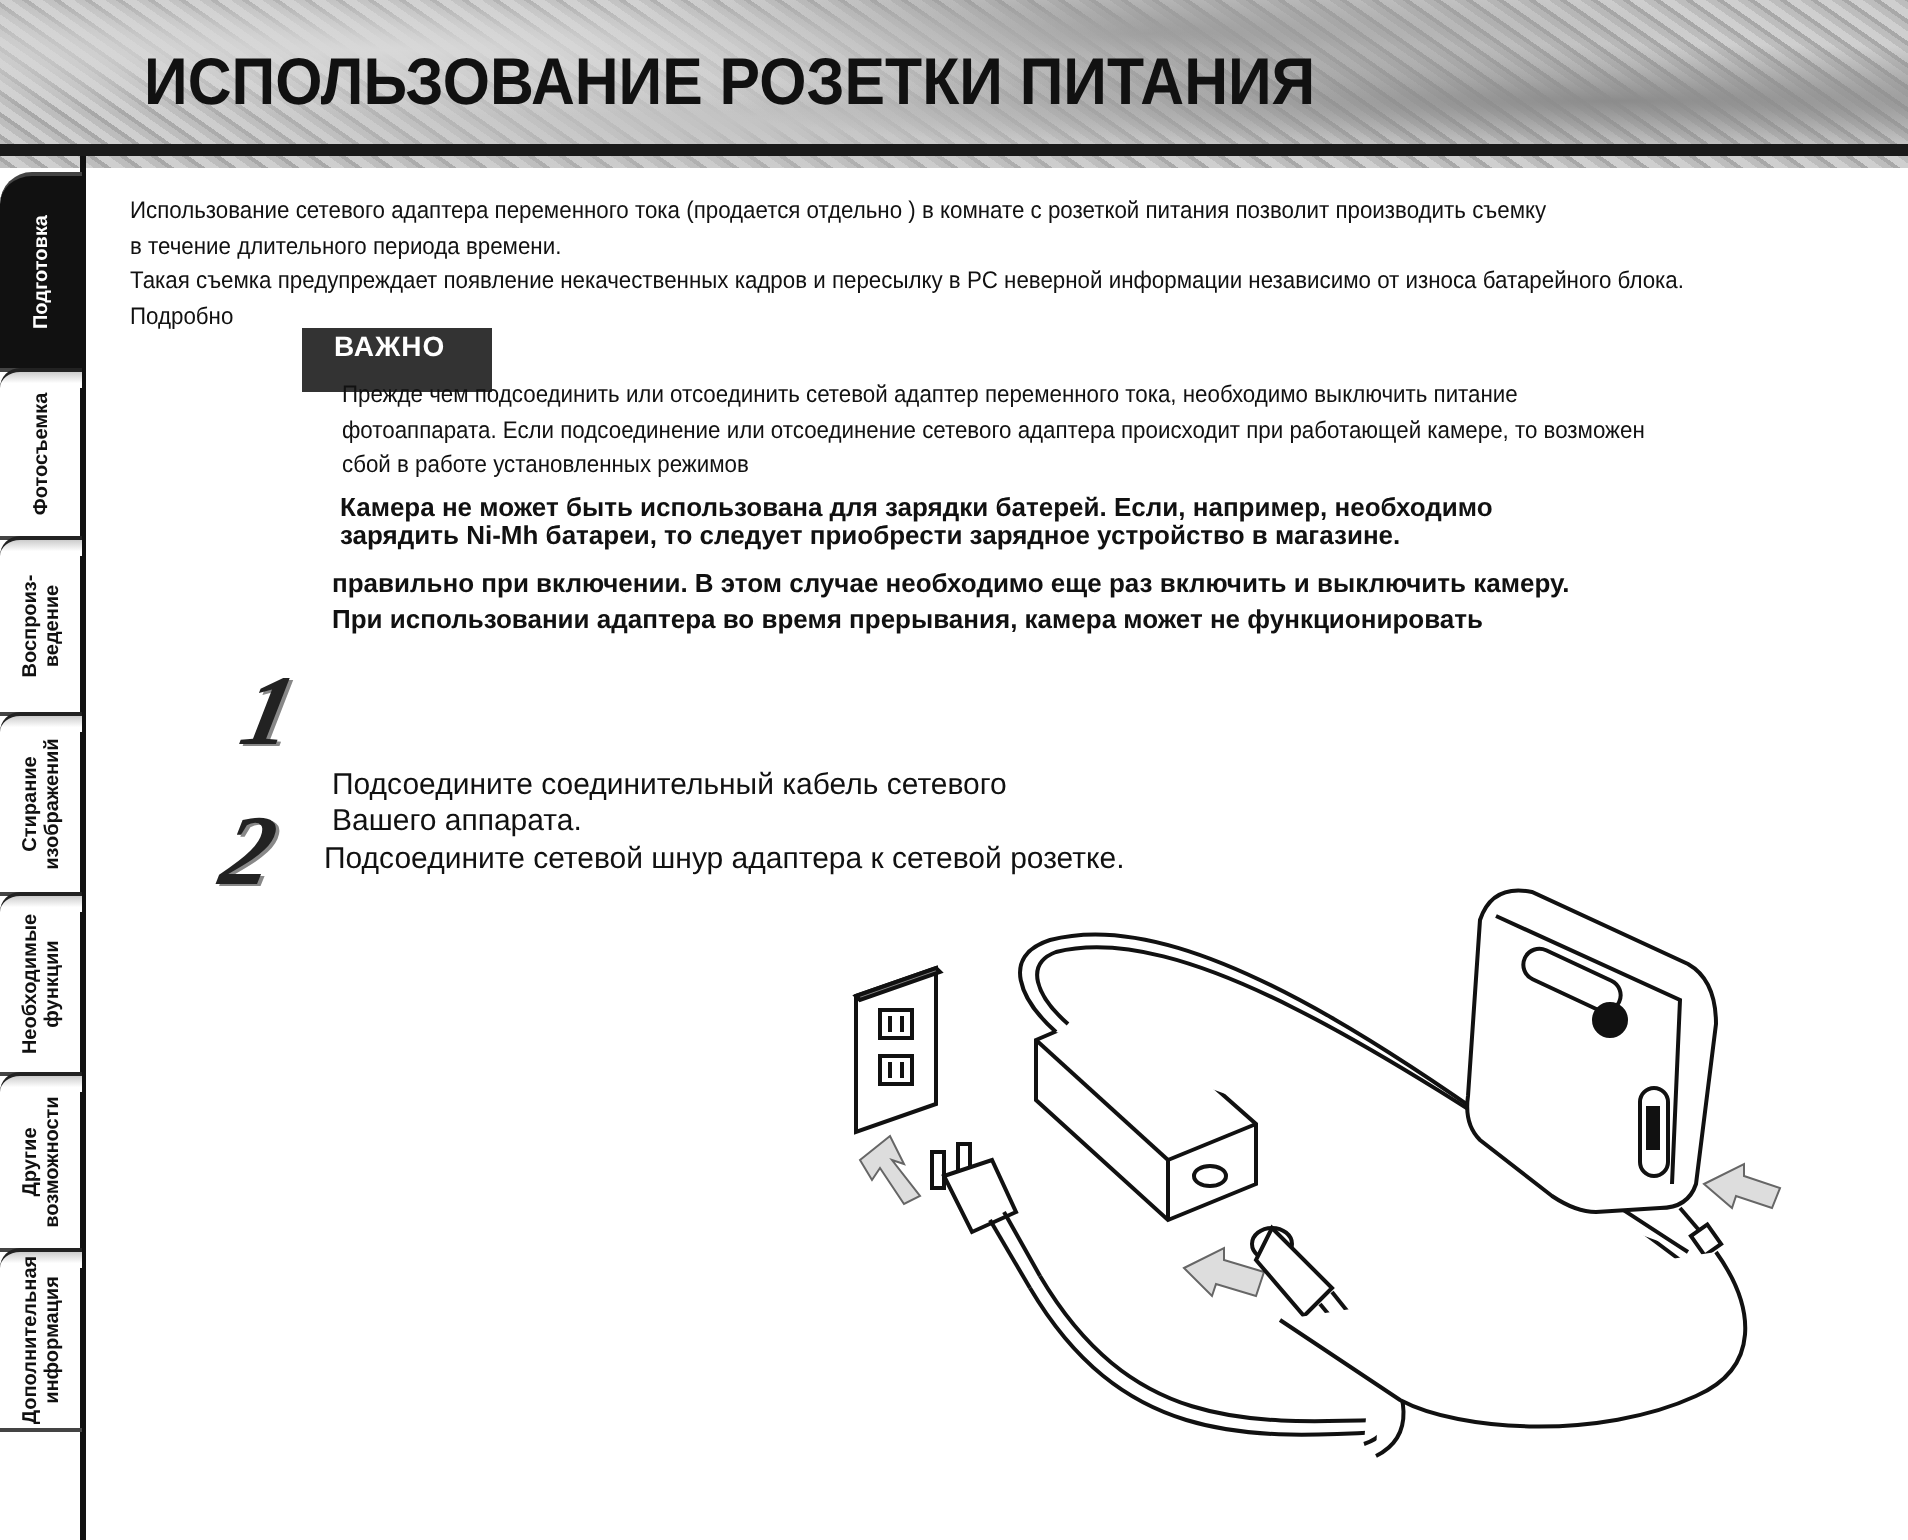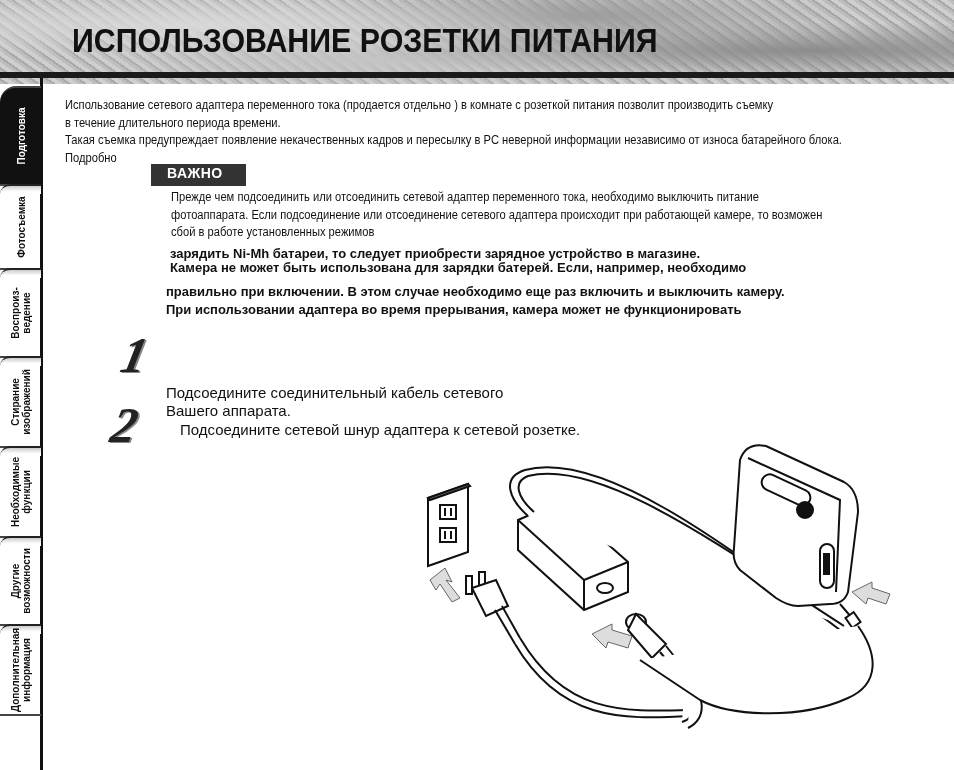--- a/index.html
+++ b/index.html
@@ -14,27 +14,27 @@
       #b4b4b4; }
   .title { position:absolute; left:72px; top:22px; font-size:33px; font-weight:bold; letter-spacing:0px; color:#111; font-family:"Liberation Sans", sans-serif; transform:scaleX(0.92); transform-origin:left; }
   .header-bar { position:absolute; left:0; top:72px; width:954px; height:6px; background:#1a1a1a; }
   .side-line { position:absolute; left:40px; top:78px; width:3px; height:692px; background:#111; }
   .tab { position:absolute; left:0; width:41px; border-top:2px solid #444; border-radius:0 0 0 0; }
   .tab.active { background:#111; border-top-left-radius:16px; }
   .tab-label { position:absolute; left:50%; top:50%; transform:translate(-50%,-50%) rotate(-90deg); white-space:nowrap; font-size:10px; font-weight:bold; text-align:center; line-height:11px; color:#111; }
   .tab.active .tab-label { color:#fff; }
   .tab .curve { position:absolute; left:0; top:-2px; width:41px; height:10px; border-top:2px solid #222; border-radius:18px 0 0 0; background:linear-gradient(#ccc,#fff 70%); }
   .intro { position:absolute; left:65px; top:97px; font-size:12px; line-height:17.5px; transform:scaleX(0.93); transform-origin:left; width:900px; }
-  .badge { position:absolute; left:151px; top:164px; width:95px; height:22px; background:#333; color:#fff; font-weight:bold; font-size:14px; padding-left:16px; line-height:18px; letter-spacing:0.5px; }
+  .badge { position:absolute; left:151px; top:164px; width:95px; height:32px; background:#333; color:#fff; font-weight:bold; font-size:14px; padding-left:16px; line-height:18px; letter-spacing:0.5px; }
   .note { position:absolute; left:171px; top:189px; font-size:12px; line-height:17.5px; transform:scaleX(0.93); transform-origin:left; width:780px; }
   .bold1 { position:absolute; left:170px; top:247px; font-size:13px; font-weight:bold; line-height:14px; width:760px; }
   .bold2 { position:absolute; left:166px; top:283px; font-size:13px; font-weight:bold; line-height:17.5px; width:780px; }
   .stepnum { position:absolute; font-size:50px; font-weight:bold; font-style:italic; font-family:"Liberation Serif", serif; color:#222; text-shadow:2px 1px 0 #888; transform:skewX(-12deg); }
   .step1 { position:absolute; left:166px; top:346px; font-size:15px; line-height:17.5px; width:500px;margin-top:38px; }
-  .step2 { position:absolute; left:180px; top:421px; font-size:15px; line-height:18px; }
+  .step2 { position:absolute; left:162px; top:421px; font-size:15px; line-height:18px; }
   .pagenum { position:absolute; left:463px; top:739px; font-size:15px; font-weight:bold;margin-top:44px; }
   .illus { position:absolute; left:400px; top:420px; width:554px; height:310px; }
 </style>
 </head>
 <body>
 
 <div class="header">
   <div class="title">ИСПОЛЬЗОВАНИЕ РОЗЕТКИ ПИТАНИЯ</div>
 </div>
 <div class="header-bar"></div>
@@ -82,22 +82,22 @@
 
 <div class="badge">ВАЖНО</div>
 
 <div class="note">
   <div>Прежде чем подсоединить или отсоединить сетевой адаптер переменного тока, необходимо выключить питание</div>
   <div>фотоаппарата. Если подсоединение или отсоединение сетевого адаптера происходит при работающей камере, то возможен</div>
   <div>сбой в работе установленных режимов</div>
 </div>
 
 <div class="bold1">
+  <div>Камера не может быть использована для зарядки батерей. Если, например, необходимо</div>
   <div>зарядить Ni-Mh  батареи, то следует приобрести зарядное устройство в магазине.</div>
-  <div>Камера не может быть использована для зарядки батерей. Если, например, необходимо</div>
 </div>
 
 <div class="bold2">
   <div>правильно при включении. В этом случае необходимо еще раз включить и выключить камеру.</div>
   <div>При использовании адаптера во время прерывания, камера может не функционировать</div>
 </div>
 
 <div class="stepnum" style="left:122px;top:326px;">1</div>
 <div class="step1">
   <div>Подсоедините соединительный кабель сетевого</div>

